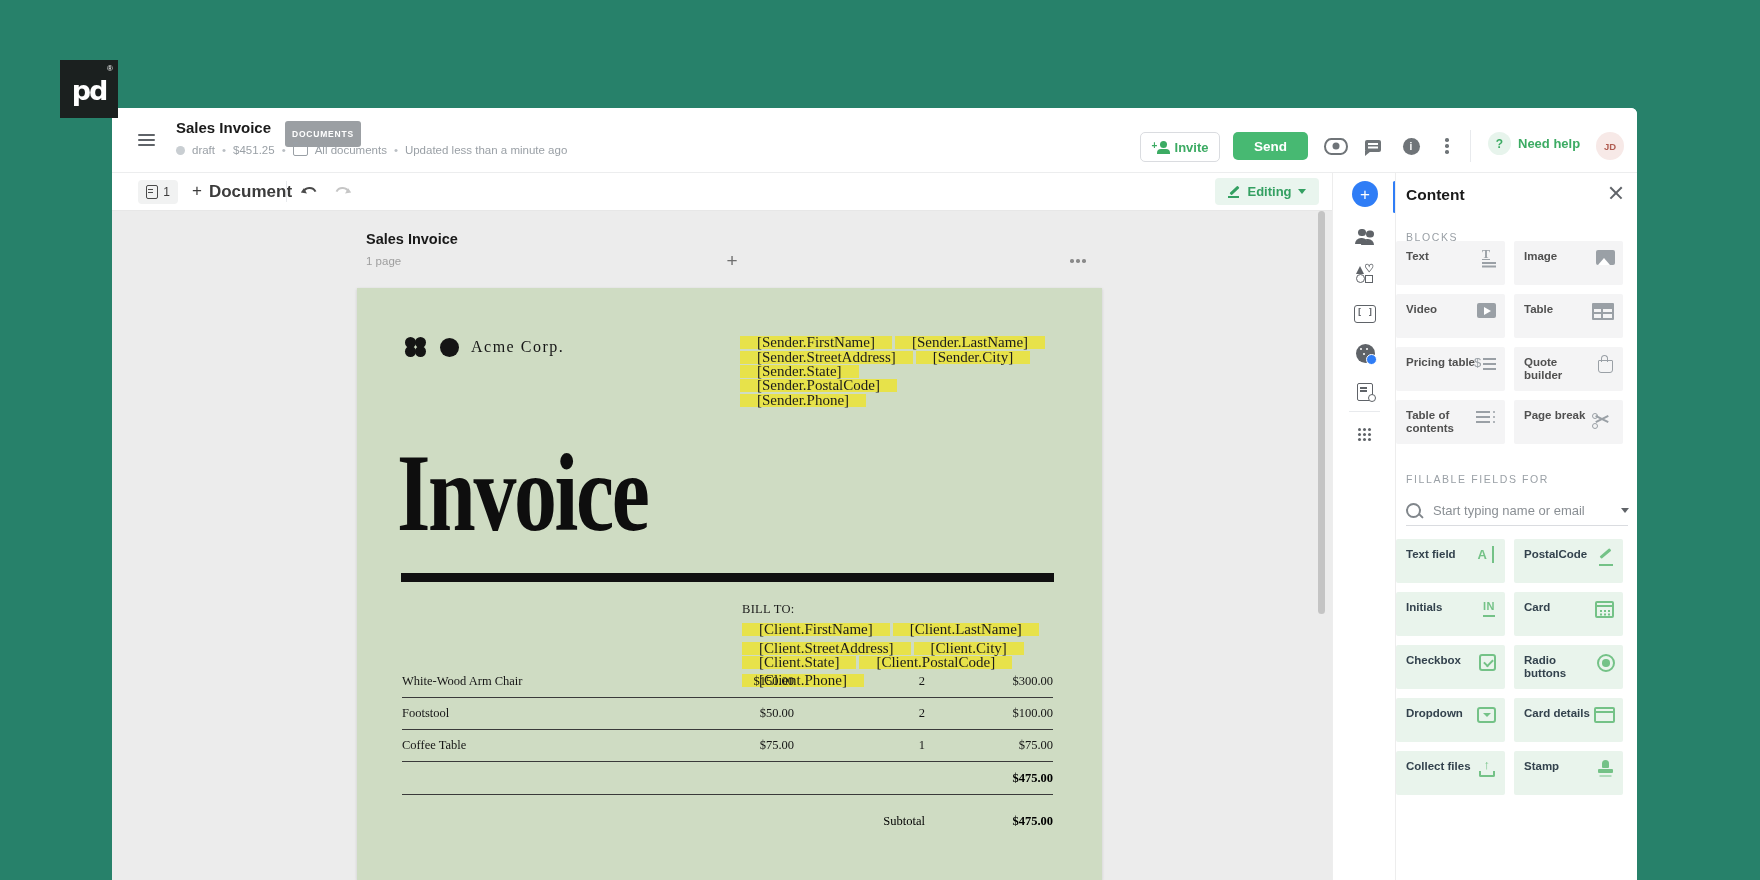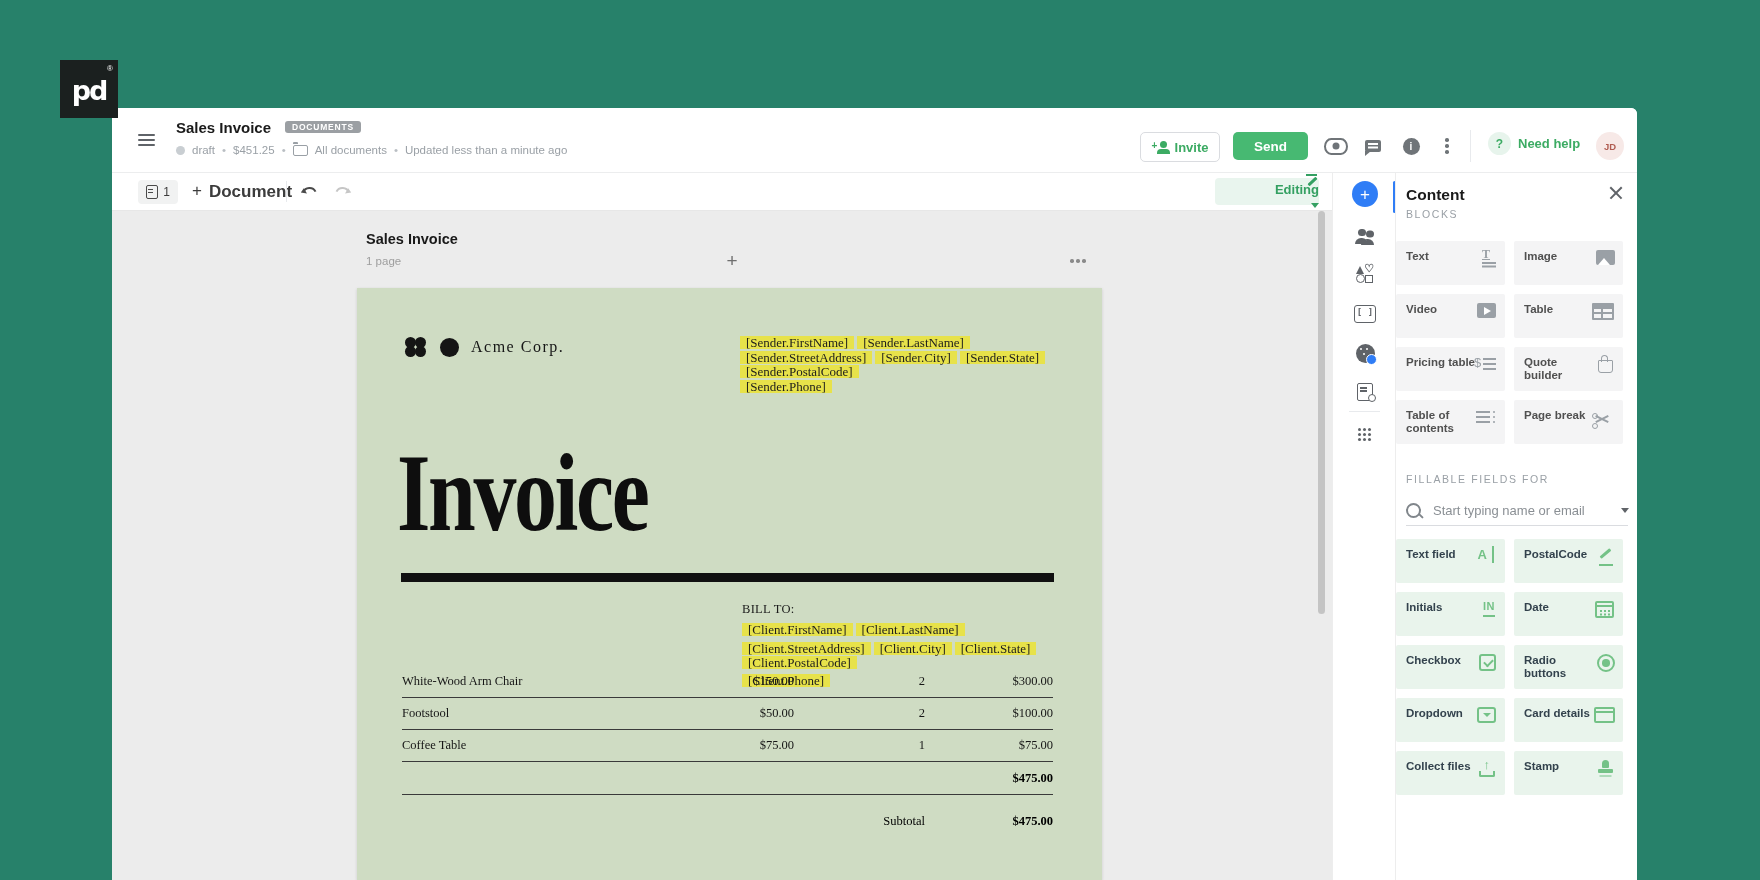--- a/index.html
+++ b/index.html
@@ -16,21 +16,21 @@
   
   .app{left:112px;top:108px;width:1525px;height:772px;background:#fff;border-radius:6px 6px 0 0;z-index:2;overflow:hidden;}
 
   
   .hdr{left:0;top:0;width:1525px;height:64px;background:#fff;border-bottom:1px solid #ECEDEE;}
   .hamburger{left:26px;top:26px;width:17px;height:12px;cursor:pointer;}
   .hamburger i{position:absolute;left:0;width:17px;height:2px;background:#5F6368;border-radius:1px;}
   .hamburger i:nth-child(1){top:0}.hamburger i:nth-child(2){top:5px}.hamburger i:nth-child(3){top:10px}
   .hdr-title{left:64px;top:11px;font-size:15px;font-weight:700;color:#1A1A1A;white-space:nowrap;}
   .hdr-badge{left:173px;top:13px;background:#9B9FA3;color:#fff;font-size:8.5px;font-weight:700;
-    letter-spacing:.8px;padding:1px 7px;border-radius:3px;}
+    letter-spacing:.8px;padding:8px 7px;border-radius:3px;}
   .subrow{left:64px;top:36px;display:flex;align-items:center;gap:7px;color:#9AA0A6;font-size:11.5px;white-space:nowrap;}
   .statusdot{width:9px;height:9px;border-radius:50%;background:#C9CED2;display:inline-block;}
   .sep{color:#B9BEC3;}
   .folder-ic{width:13px;height:9px;border:1.5px solid #9AA0A6;border-radius:2px;position:relative;display:inline-block;}
   .folder-ic::before{content:"";position:absolute;left:-1px;top:-4px;width:5px;height:2px;background:#9AA0A6;border-radius:1px 1px 0 0;}
 
   .btn-invite{left:1028px;top:24px;width:78px;height:28px;border:1px solid #DADCE0;border-radius:5px;
     display:flex;align-items:center;justify-content:center;gap:6px;color:#3CAB63;font-size:13px;font-weight:700;cursor:pointer;background:#fff;}
   .inv-ic{width:17px;height:12px;position:relative;}
   .inv-ic::before{content:"";position:absolute;right:2px;top:0;width:7px;height:7px;border-radius:50%;background:#3CAB63;}
@@ -62,21 +62,21 @@
   .pages-ic{width:10px;height:12px;border:1.5px solid #4A4A4A;border-radius:2px;position:relative;background:#F1F2F2;}
   .pages-ic::before{content:"";position:absolute;left:1px;top:2.5px;width:5px;height:1.2px;background:#4A4A4A;box-shadow:0 3px 0 #4A4A4A;}
   .pageschip b{font-size:12px;color:#3C3C3C;font-weight:400;}
   .adddoc{left:80px;top:7px;height:24px;display:flex;align-items:center;gap:7px;cursor:pointer;}
   .adddoc .plus{font-size:17px;color:#3C3C3C;font-weight:400;margin-top:-2px;}
   .adddoc .lbl{font-size:17px;font-weight:700;color:#3C3C3C;}
   .tb-div{left:174px;top:8px;width:1px;height:21px;background:#E8EAED;}
   .undo{left:188px;top:11px;color:#4A4A4A;cursor:pointer;}
   .redo{left:220px;top:11px;color:#C6C6C6;transform:scaleX(-1);cursor:default;}
   .btn-editing{left:1103px;top:5px;width:104px;height:27px;background:#E9F5EE;border-radius:4px;
-    display:flex;align-items:flex-end;justify-content:center;gap:6px;cursor:pointer;flex-direction:column;}
+    display:flex;align-items:center;justify-content:center;gap:6px;cursor:pointer;}
   .pencil{width:13px;height:13px;position:relative;}
   .pencil::before{content:"";position:absolute;left:1px;top:4px;width:11px;height:3px;background:#34A062;transform:rotate(-42deg);border-radius:1px;}
   .pencil::after{content:"";position:absolute;left:0;bottom:0;width:11px;height:1.8px;background:#34A062;}
   .btn-editing .lbl{color:#34A062;font-size:13px;font-weight:700;}
   .caret{width:0;height:0;border-left:4.5px solid transparent;border-right:4.5px solid transparent;border-top:5px solid #34A062;}
 
   
   .canvas{left:0;top:103px;width:1220px;height:669px;background:#ECECEC;overflow:hidden;}
   .doc-title{left:254px;top:20px;font-size:14.5px;font-weight:700;color:#191919;}
   .doc-pages{left:254px;top:44px;font-size:11.5px;color:#9E9E9E;}
@@ -88,21 +88,21 @@
 
   
   .page{left:245px;top:77px;width:745px;height:592px;background:#CFDCC3;box-shadow:0 1px 3px rgba(0,0,0,.14);overflow:hidden;}
   .serif{font-family:"Liberation Serif",serif;color:#1B1B1B;}
   .logo-row{left:48px;top:49px;display:flex;align-items:center;gap:12px;}
   .clover{width:21px;height:20px;position:relative;}
   .clover::before{content:"";position:absolute;left:0;top:0;width:11px;height:11px;border-radius:50%;background:#151515;
     box-shadow:10px 0 0 #151515,0 9px 0 #151515,10px 9px 0 #151515;}
   .dot-mark{width:19px;height:19px;border-radius:50%;background:#151515;margin-left:2px;}
   .company{font-size:16px;letter-spacing:1.5px;color:#161616;}
-  .merge{display:inline-block;background:#E7E24A;color:#1C1C1C;font-size:13px;line-height:13px;padding:0 6px;margin-right:3px;}
+  .merge{display:inline-block;background:#E7E24A;color:#1C1C1C;font-size:15px;line-height:13px;padding:0 17px;margin-right:3px;}
   .sender{left:383px;top:47px;line-height:13.5px;}
   .sender .ln{margin-bottom:.5px;}
   .inv-title{left:40px;top:150px;font-size:110px;font-weight:700;line-height:1;letter-spacing:-3px;
     transform:scaleX(.78);transform-origin:left top;color:#0E0E0E;}
   .rule{left:44px;top:285px;width:653px;height:9px;background:#101010;}
   .meta{left:45px;top:316px;font-size:11.5px;line-height:17px;}
   .squiggle{text-decoration:underline;text-decoration-style:wavy;text-decoration-color:#D03B2F;text-decoration-thickness:1px;text-underline-offset:2px;}
   .billto{left:385px;top:314px;}
   .billto .bt{font-size:12.5px;margin-bottom:5px;letter-spacing:.3px;}
   .billto .ln{margin-bottom:4.5px;line-height:13.5px;}
@@ -393,21 +393,21 @@
     <div class="abs rail-div" style="top:238px;"></div>
     <div class="abs rail-item" style="top:248px;">
         <span class="grid-ic"></span>
       </div>
   </div>
 
   <div class="abs panel">
     <div class="abs panel-title">Content</div>
     <div class="close-x"></div>
 
-    <div class="abs sect-label" style="left:10px;top:35px;">BLOCKS</div>
+    <div class="abs sect-label" style="left:10px;top:58px;">BLOCKS</div>
 
     <div class="abs tiles" style="top:68px;">
       <div class="tile tile-gray">
           <span class="lbl">Text</span>
           <span class="tic ic-text"></span>
         </div>
       <div class="tile tile-gray">
           <span class="lbl">Image</span>
           <span class="tic ic-img"></span>
         </div>
@@ -452,21 +452,21 @@
         </div>
       <div class="tile tile-green">
           <span class="lbl">PostalCode</span>
           <span class="tic ic-sig"></span>
         </div>
       <div class="tile tile-green">
           <span class="lbl">Initials</span>
           <span class="tic ic-initials"></span>
         </div>
       <div class="tile tile-green">
-          <span class="lbl">Date</span>
+          <span class="lbl">Card</span>
           <span class="tic ic-date"></span>
         </div>
       <div class="tile tile-green">
           <span class="lbl">Checkbox</span>
           <span class="tic ic-check"></span>
         </div>
       <div class="tile tile-green">
           <span class="lbl">Radio buttons</span>
           <span class="tic ic-radio"></span>
         </div>

